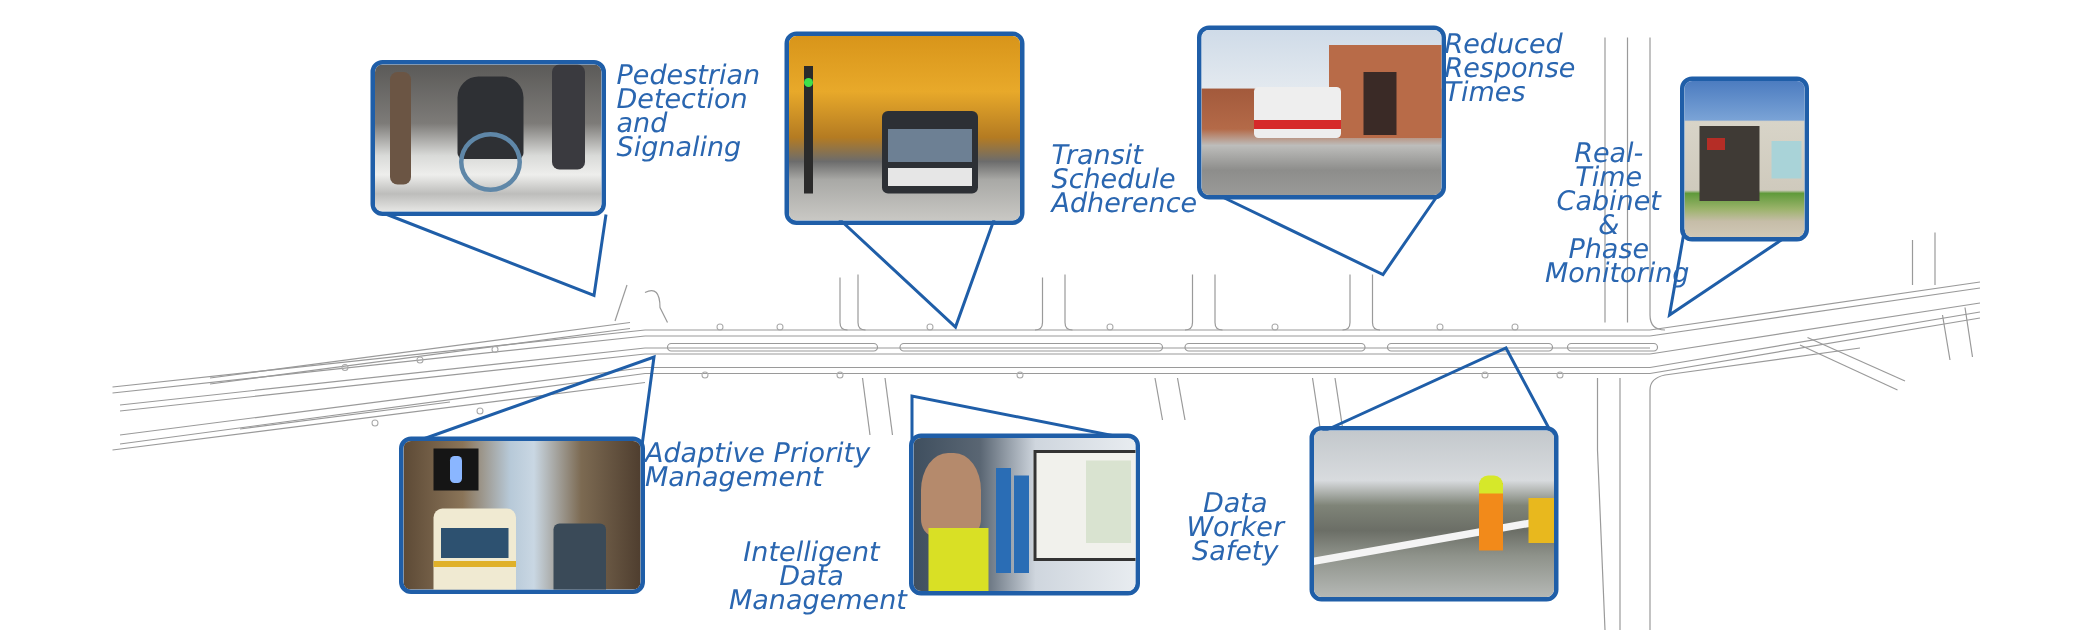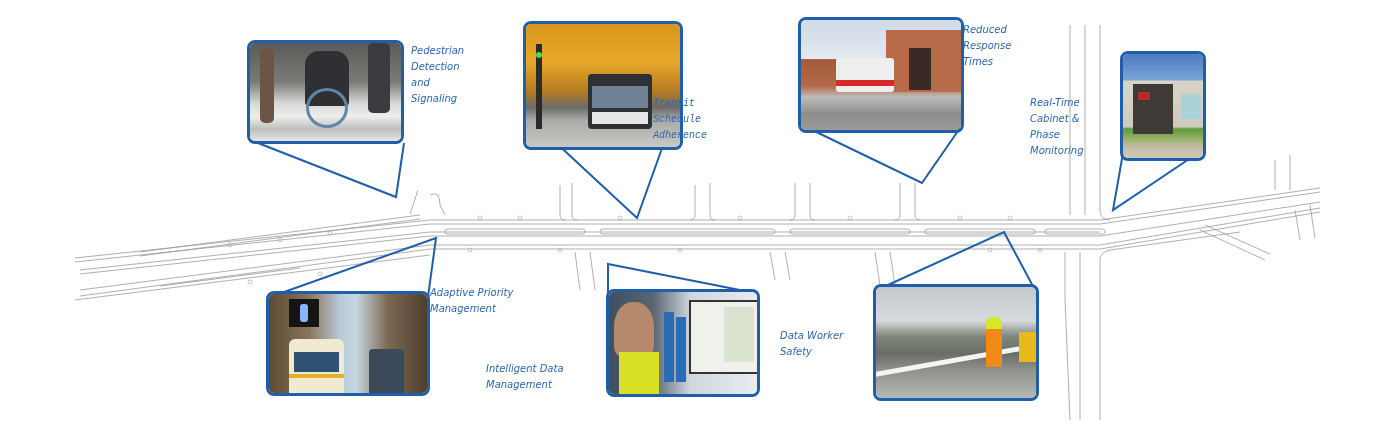--- a/index.html
+++ b/index.html
@@ -3,24 +3,24 @@
 <meta charset="utf-8">
 <style>
   html, body { margin:0; padding:0; background:#ffffff; }
   body { width:1400px; height:423px; position:relative; overflow:hidden; font-family:"DejaVu Sans", sans-serif; }
   #map { position:absolute; left:0; top:0; width:1400px; height:423px; }
   .photo {
     position:absolute; border:3px solid #1f5ea8; border-radius:8px; overflow:hidden; box-sizing:border-box;
   }
   .photo .scene { position:absolute; inset:0; }
   .label {
-    position:absolute; color:#2a66b0; font-style:italic; font-size:10px; line-height:16px;
+    position:absolute; color:#2a66b0; font-style:italic; font-size:18px; line-height:16px;
     font-family:"DejaVu Sans", sans-serif; white-space:pre-line;
   }
-  .label.right { text-align:left; }
+  .label.right { text-align:center; }
 </style>
 </head>
 <body>
 
 <svg id="map" viewBox="0 0 1400 423" xmlns="http://www.w3.org/2000/svg">
   <g fill="none" stroke="#9a9a9a" stroke-width="0.8">
 
     <path d="M75 258 L430 220"></path>
     <path d="M75 262 L430 224"></path>
     <path d="M80 270 L430 232"></path>
@@ -172,28 +172,28 @@
   <div style="position:absolute;left:0;top:70px;width:166px;height:5px;background:#f4f4f4;transform:skewY(-10deg);"></div>
   <div style="position:absolute;left:110px;top:35px;width:16px;height:45px;background:#f28a1a;"></div>
   <div style="position:absolute;left:110px;top:30px;width:16px;height:12px;background:#d6e82a;border-radius:6px 6px 0 0;"></div>
   <div style="position:absolute;left:143px;top:45px;width:18px;height:30px;background:#e8b81e;"></div>
 </div>
 
 <div class="label" style="left:411px;top:43px;">Pedestrian
 Detection
 and
 Signaling</div>
-<div class="label" style="left:653px;top:96px;font-family:Liberation Mono, monospace;">Transit
+<div class="label" style="left:701px;top:96px;">Transit
 Schedule
 Adherence</div>
 <div class="label" style="left:963px;top:22px;">Reduced
 Response
 Times</div>
 <div class="label right" style="left:1030px;top:95px;width:85px;">Real-Time
 Cabinet &amp;
 Phase
 Monitoring</div>
-<div class="label" style="left:430px;top:285px;">Adaptive Priority
+<div class="label" style="left:430px;top:295px;">Adaptive Priority
 Management</div>
 <div class="label right" style="left:486px;top:361px;width:110px;">Intelligent Data
 Management</div>
 <div class="label right" style="left:780px;top:328px;width:87px;">Data Worker
 Safety</div>
 
 </body></html>

